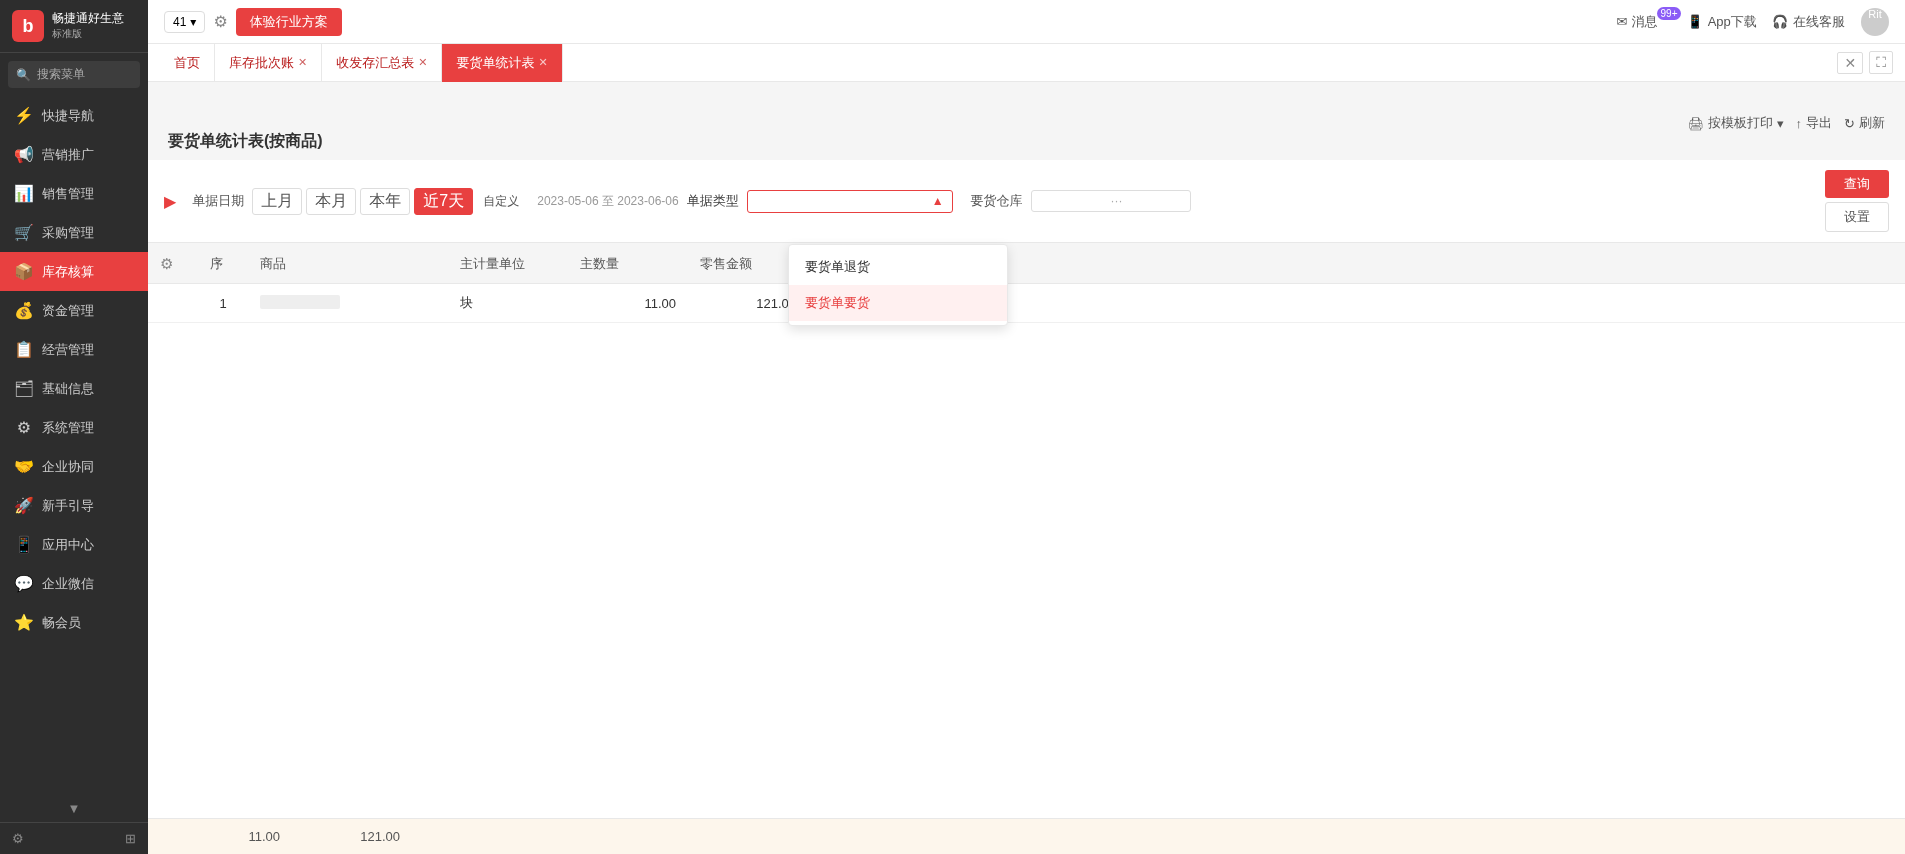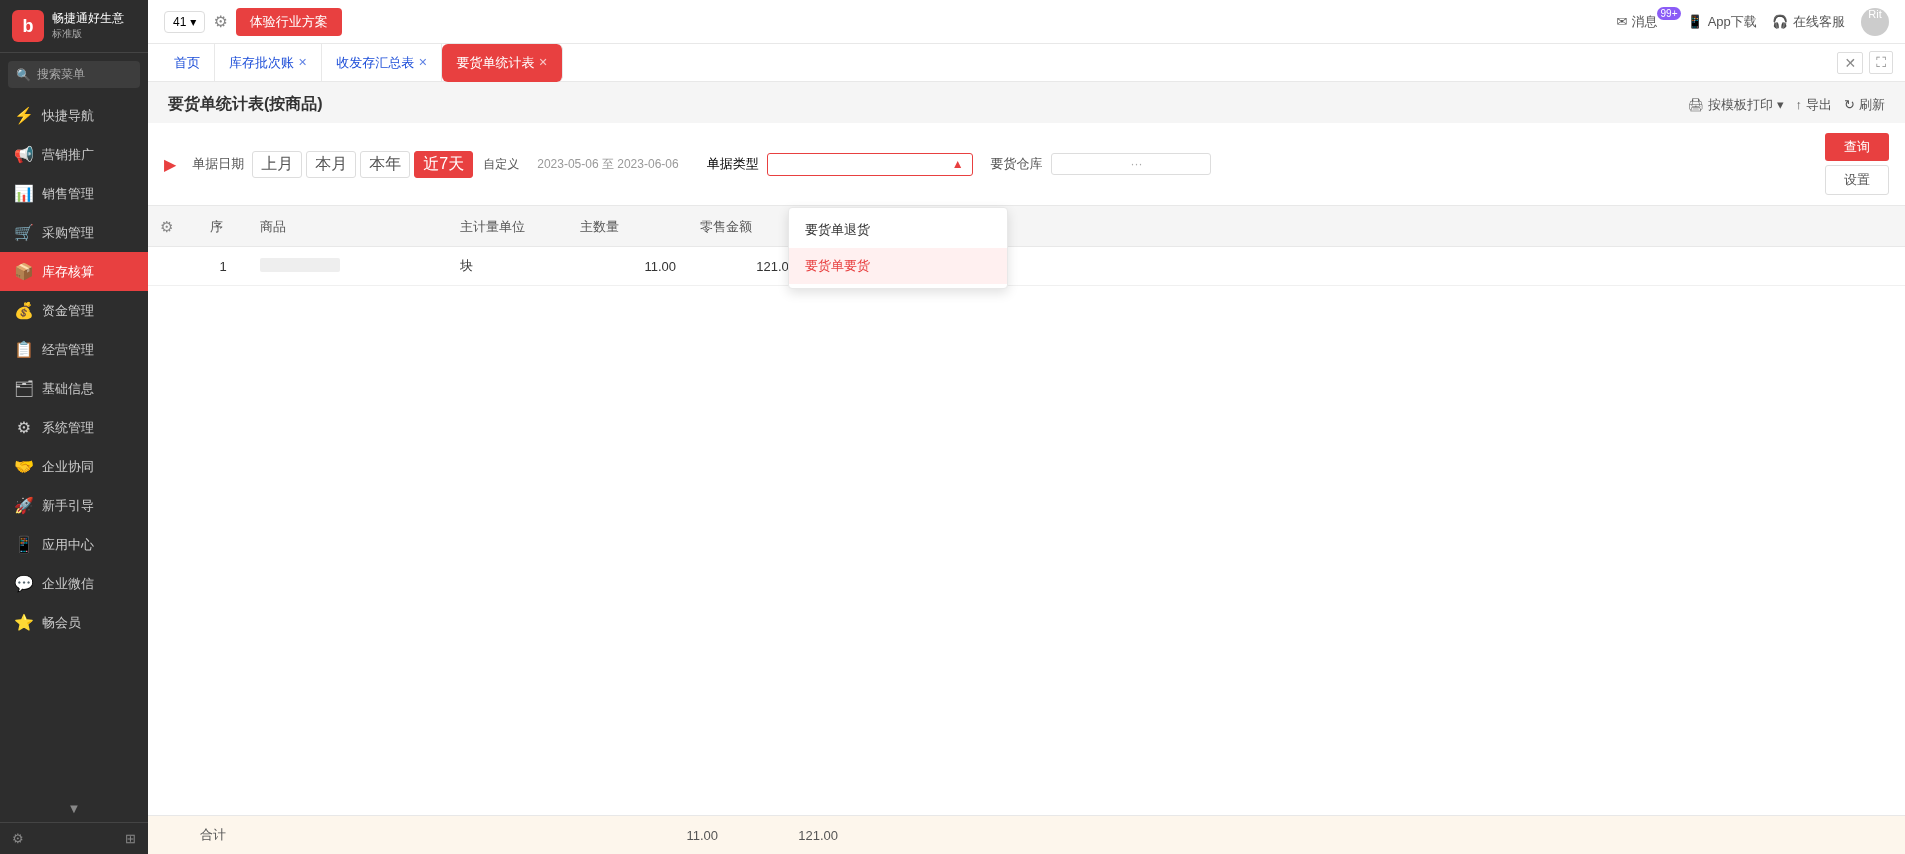--- a/index.html
+++ b/index.html
@@ -117,27 +117,26 @@
       height: 38px;
       gap: 0;
     }
     .tab {
       display: flex; align-items: center; gap: 4px;
       padding: 0 14px;
       height: 38px;
       border-right: 1px solid #e8e8e8;
       cursor: pointer;
       font-size: 13px;
-      color: #1d4ed8;
+      color: #b91c1c;
       white-space: nowrap;
     }
     .tab.active {
       background: #e84040; color: #fff;
       border-bottom: none;
-      border-radius: 6px;
     }
     .tab .close-icon { font-size: 11px; opacity: 0.7; }
     .tab-home { border-right: 1px solid #e8e8e8; }
     .tabs-actions { margin-left: auto; display: flex; align-items: center; gap: 6px; }
     .tab-action-btn { border: 1px solid #ddd; background: #fff; padding: 2px 6px; cursor: pointer; font-size: 14px; color: #888; border-radius: 2px; }
 
     
     .content {
       flex: 1;
       display: flex;
@@ -146,21 +145,21 @@
       padding: 0;
       background: #f5f5f5;
     }
 
     
     .page-header {
       background: #f5f5f5;
       padding: 12px 20px 8px;
       display: flex; align-items: center; justify-content: space-between;
     }
-    .page-title { font-size: 16px; font-weight: bold; color: #333; }
+    .page-title { font-size: 16px; font-weight: bold; color: #333; margin-top: 37px; }
     .page-actions { display: flex; align-items: center; gap: 12px; }
     .page-actions .action-link {
       display: flex; align-items: center; gap: 4px;
       color: #555; cursor: pointer; font-size: 13px;
     }
     .page-actions .export-btn, .page-actions .refresh-btn {
       color: #555; cursor: pointer; font-size: 13px;
     }
 
     
@@ -177,21 +176,21 @@
     .filter-label { color: #555; font-size: 13px; white-space: nowrap; }
     .date-btns { display: flex; gap: 4px; align-items: center; }
     .date-btn {
       padding: 2px 8px; border: 1px solid #ddd; background: #fff;
       border-radius: 3px; cursor: pointer; font-size: 16px; color: #555;
     }
     .date-btn.hot { background: #e84040; color: #fff; border-color: #e84040; }
     .date-custom { color: #555; font-size: 12px; cursor: pointer; padding: 2px 6px; }
     .date-range { font-size: 12px; color: #999; margin-left: 4px; }
 
-    .filter-type-label { color: #000000; font-size: 13px; white-space: nowrap; margin-left: 20px; }
+    .filter-type-label { color: #404040; font-size: 13px; white-space: nowrap; }
     .filter-type-input {
       display: flex; align-items: center;
       border: 1px solid #e84040;
       border-radius: 3px;
       padding: 3px 8px;
       min-width: 180px;
       background: #fff;
       cursor: pointer;
       position: relative;
     }
@@ -525,19 +524,18 @@
             <td class="col-amount">
               <span>121.00</span>
             </td>
             <td></td>
           </tr>
         </tbody>
       </table>
     </div>
 
     <div class="table-footer">
-      <div class="footer-label">合计</div>
       <div class="footer-qty">11.00</div>
       <div class="footer-amount">121.00</div>
     </div>
 
   </div>
 </div>
 
 </body></html>

